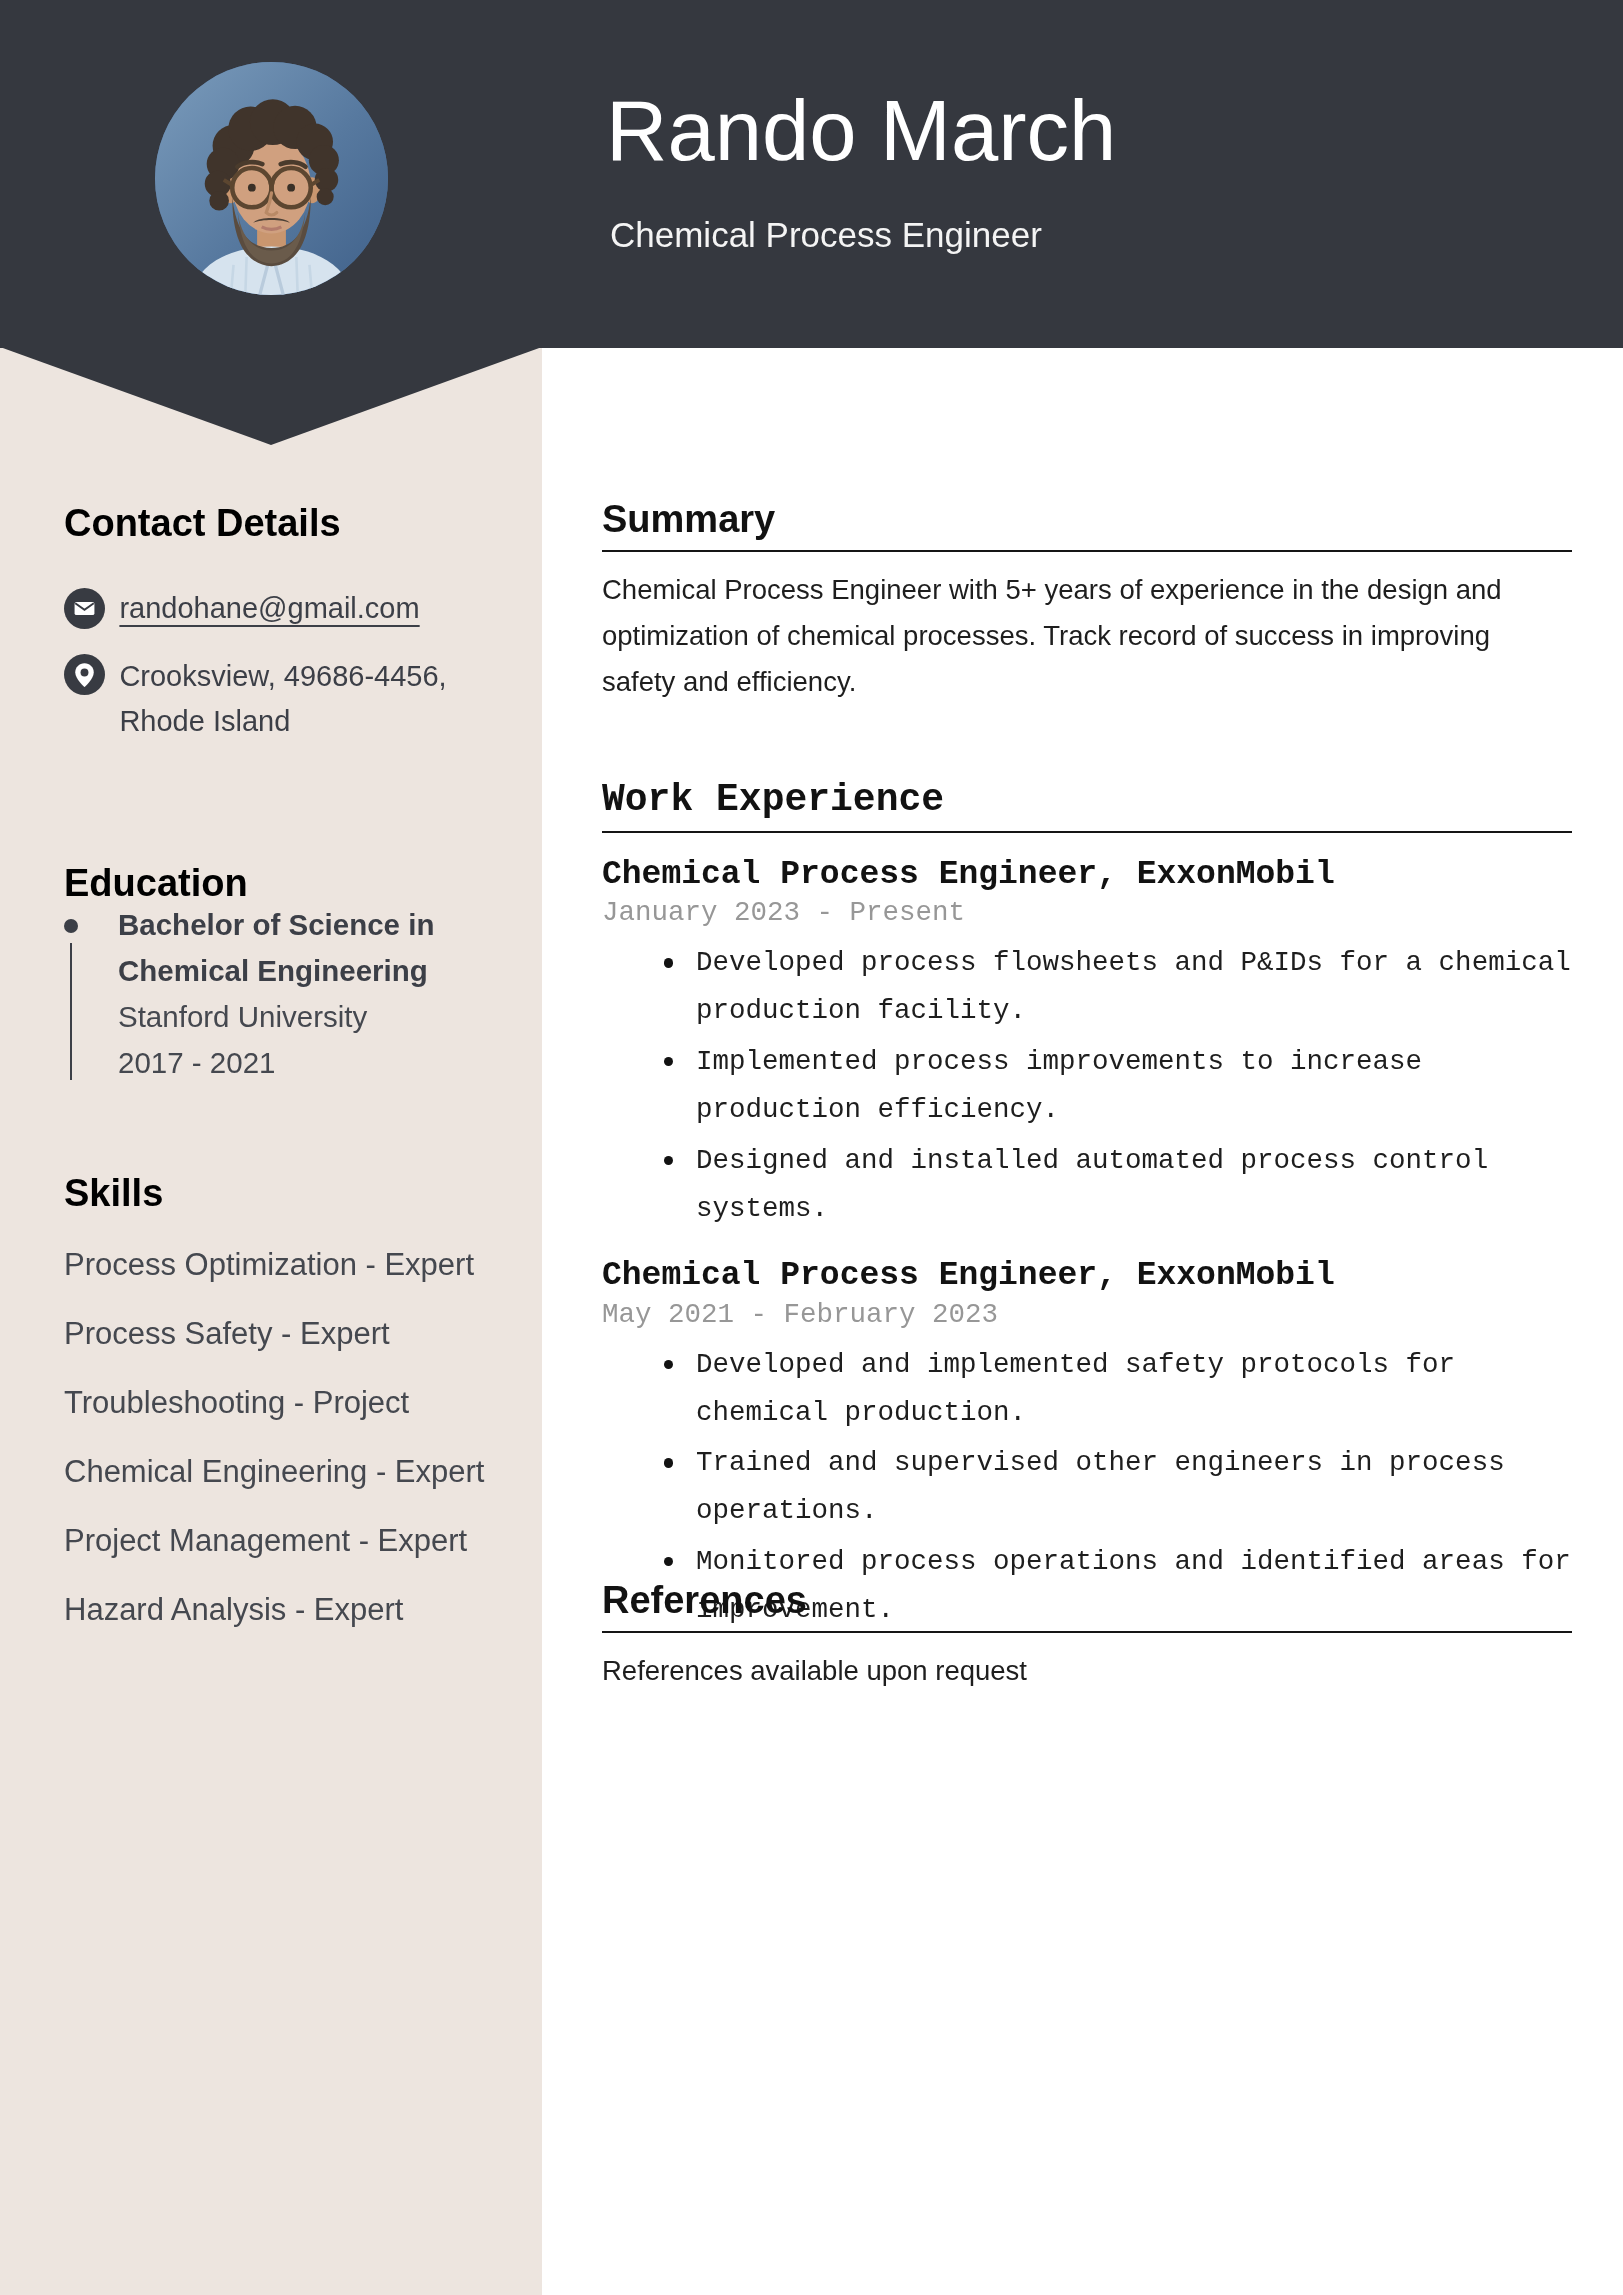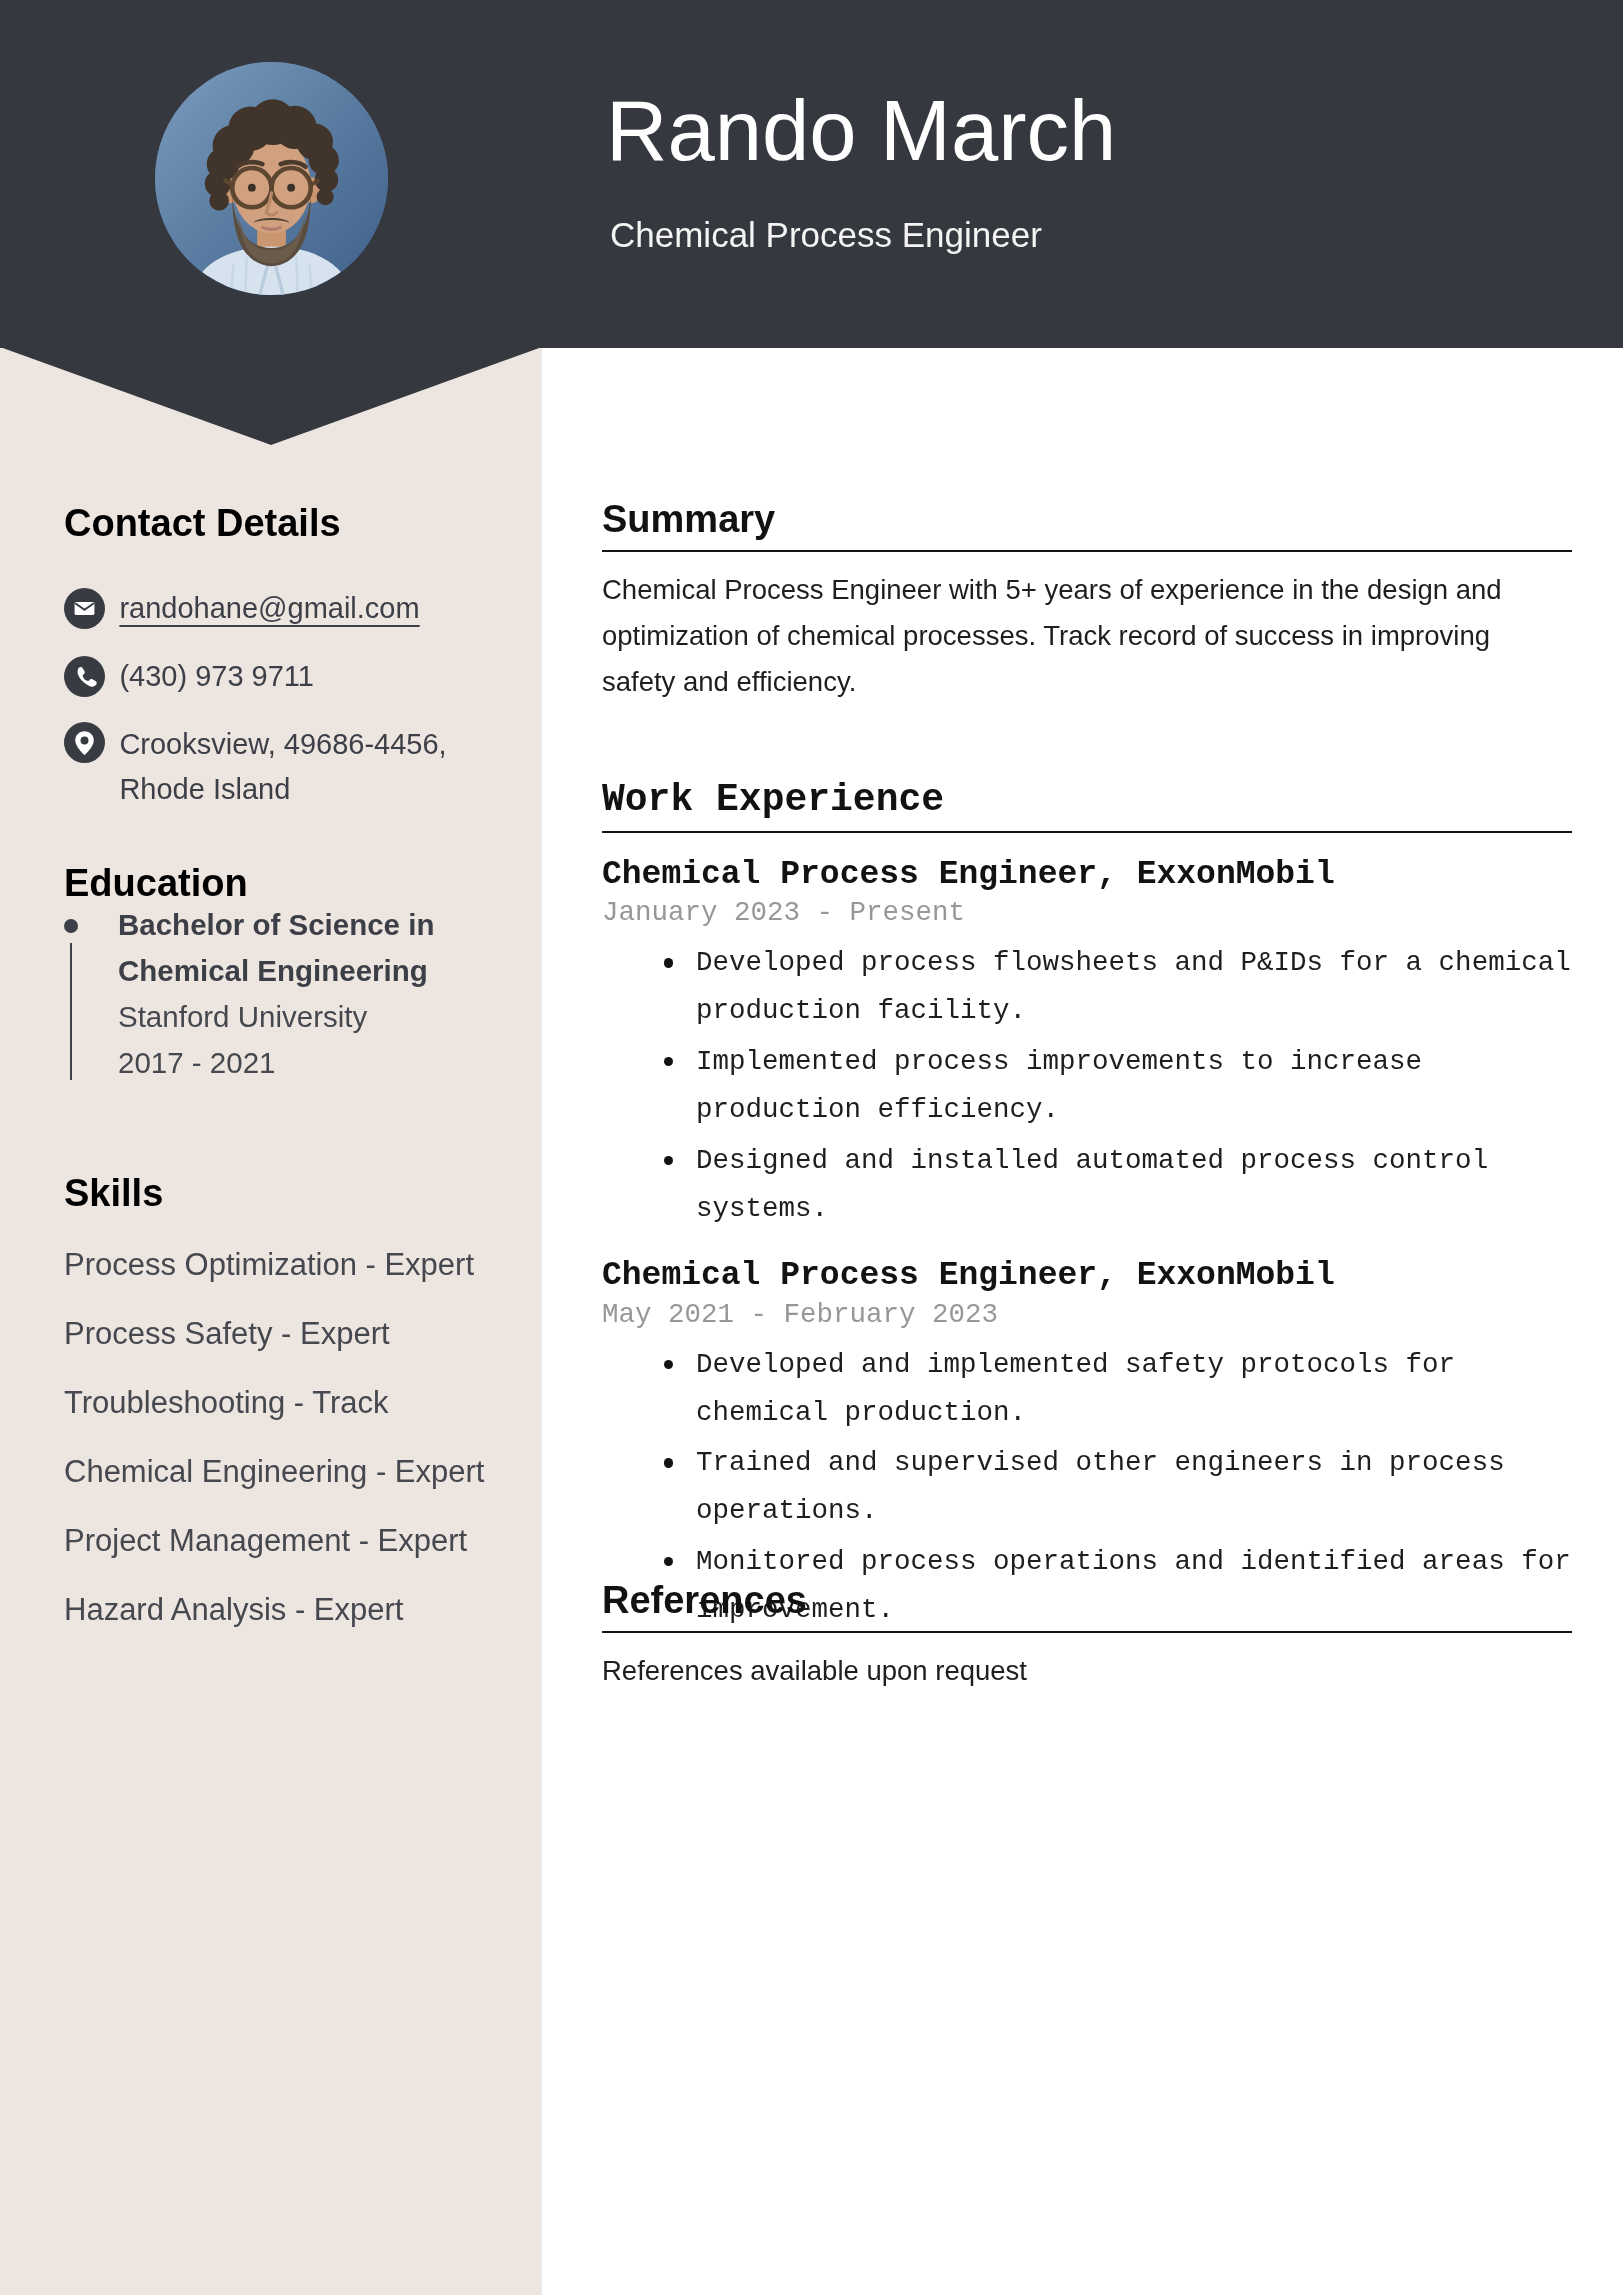--- a/index.html
+++ b/index.html
@@ -150,29 +150,20 @@
         <span class="cicon">
           <svg width="41" height="41" viewBox="0 0 62 62">
             <circle cx="31" cy="31" r="31" fill="#383B42"></circle>
             <rect x="16" y="21" width="30" height="20" rx="3" fill="#ffffff"></rect>
             <path d="M17,23 L31,33 L45,23" stroke="#383B42" stroke-width="3" fill="none"></path>
           </svg>
         </span>
         <span class="ctext"><a class="email-link">randohane@gmail.com</a></span>
       </div>
 
-      <div class="crow">
-        <span class="cicon">
-          <svg width="41" height="41" viewBox="0 0 62 62">
-            <circle cx="31" cy="31" r="31" fill="#383B42"></circle>
-            <path d="M22,18 C24,16 27,16 28,18 L31,23 C32,25 31,27 29,28 C28,29 28,30 29,32 C30,34 32,36 34,37 C36,38 37,38 38,37 C39,35 41,34 43,35 L48,38 C50,39 50,42 48,44 C46,46 43,47 40,46 C34,44 26,38 22,30 C20,26 20,21 22,18 Z" fill="#ffffff"></path>
-          </svg>
-        </span>
-        <span class="ctext">(430) 973 9711</span>
-      </div>
 
       <div class="crow top-align">
         <span class="cicon">
           <svg width="41" height="41" viewBox="0 0 62 62">
             <circle cx="31" cy="31" r="31" fill="#383B42"></circle>
             <path d="M31,14 C23,14 17,20 17,28 C17,38 31,50 31,50 C31,50 45,38 45,28 C45,20 39,14 31,14 Z" fill="#ffffff"></path>
             <circle cx="31" cy="28" r="6" fill="#383B42"></circle>
           </svg>
         </span>
         <span class="ctext">
@@ -195,21 +186,21 @@
           <div class="edu-dates">2017 - 2021</div>
         </div>
       </div>
     </section>
 
     <section class="side-section" id="skills">
       <h2 class="side-h">Skills</h2>
       <ul class="skill-list">
         <li>Process Optimization - Expert</li>
         <li>Process Safety - Expert</li>
-        <li>Troubleshooting - Track</li>
+        <li>Troubleshooting - Project</li>
         <li>Chemical Engineering - Expert</li>
         <li>Project Management - Expert</li>
         <li>Hazard Analysis - Expert</li>
       </ul>
     </section>
 
   </aside>
 
   <main>
 

